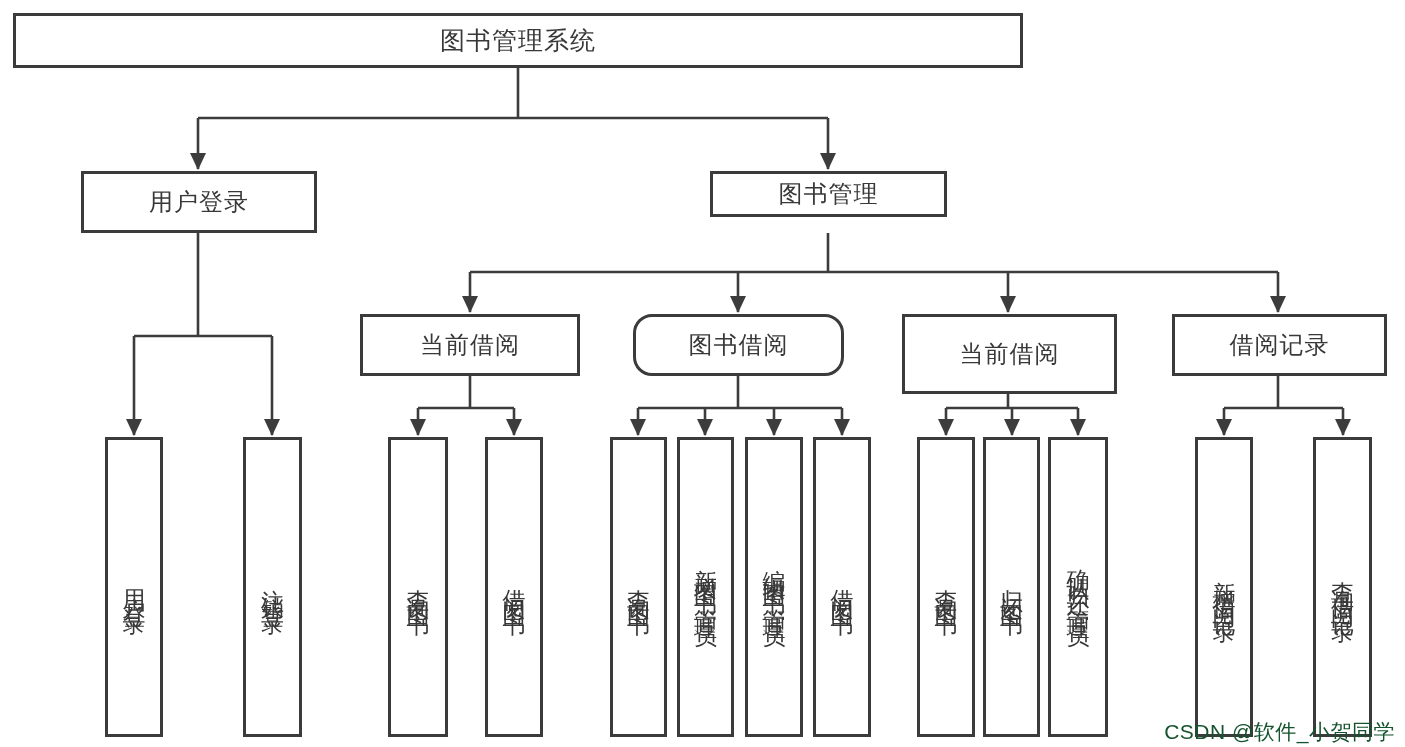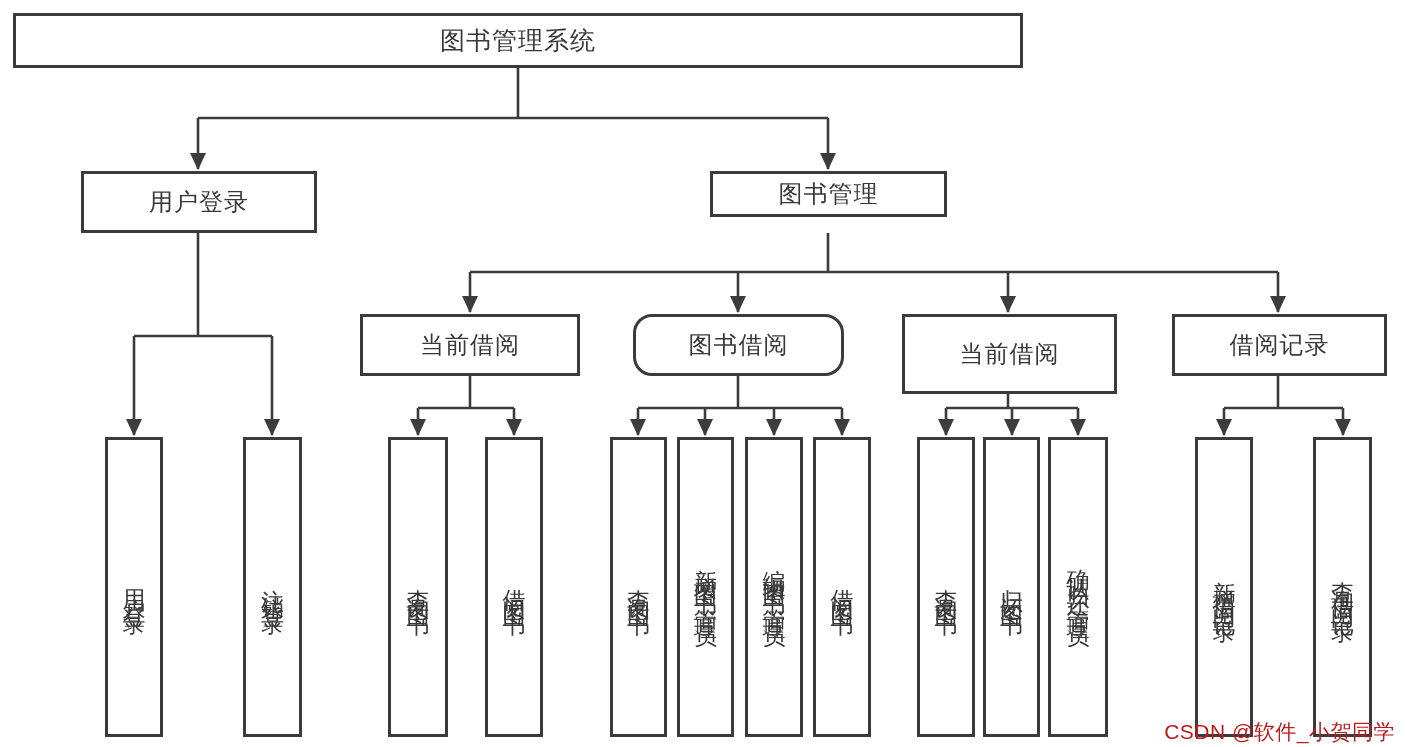--- a/index.html
+++ b/index.html
@@ -13,21 +13,21 @@
     display:flex;align-items:center;justify-content:center;color:#383838;z-index:2;
   }
   .hbox{font-size:24px;letter-spacing:1px;}
   .root{font-size:25px;}
   .vbox span{
     writing-mode:vertical-rl;text-orientation:mixed;
     font-size:23px;letter-spacing:8px;line-height:1;
   }
   .watermark{
     position:absolute;right:10px;bottom:1px;z-index:5;
-    font-size:21px;color:#b91c1c;letter-spacing:0.5px;white-space:nowrap;
+    font-size:21px;color:#14532d;letter-spacing:0.5px;white-space:nowrap;
   }
 </style>
 </head>
 <body>
 
 <div class="stage">
 
   <svg class="connectors" width="1405" height="747" viewBox="0 0 1405 747" xmlns="http://www.w3.org/2000/svg">
     <defs>
       <marker id="ah" markerUnits="userSpaceOnUse" markerWidth="18" markerHeight="18" refX="9" refY="16" orient="0">

